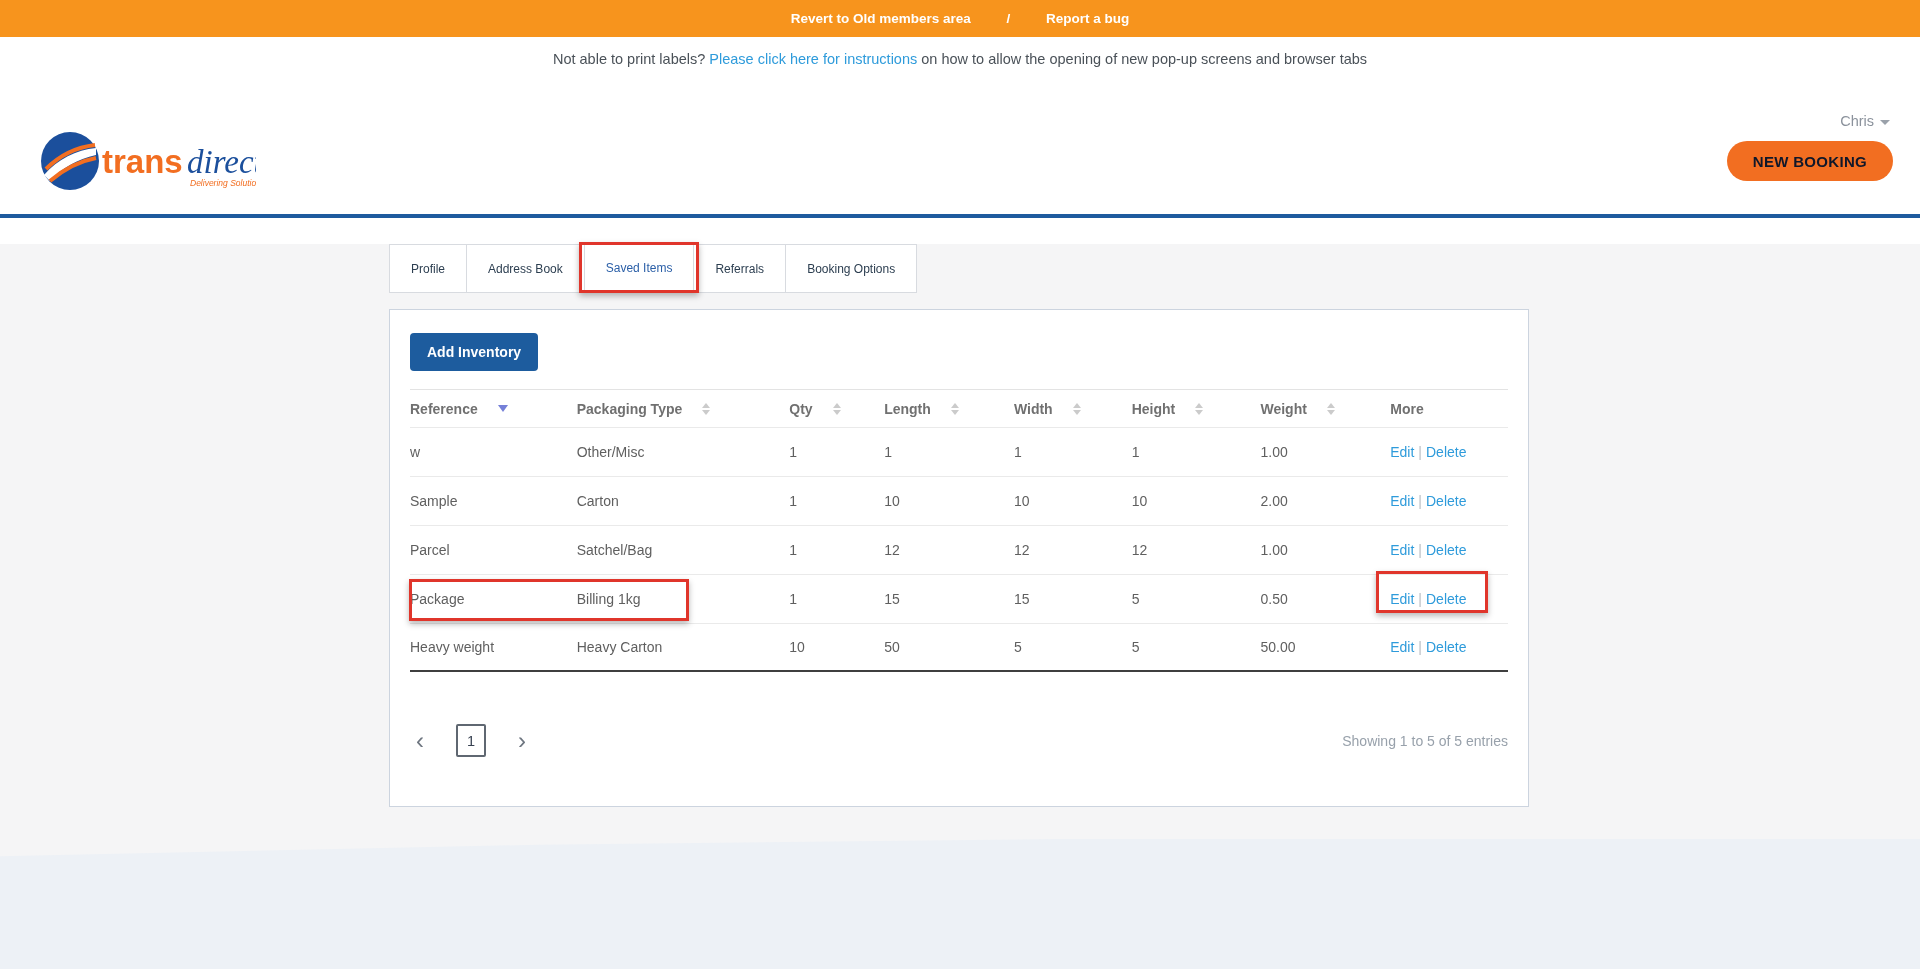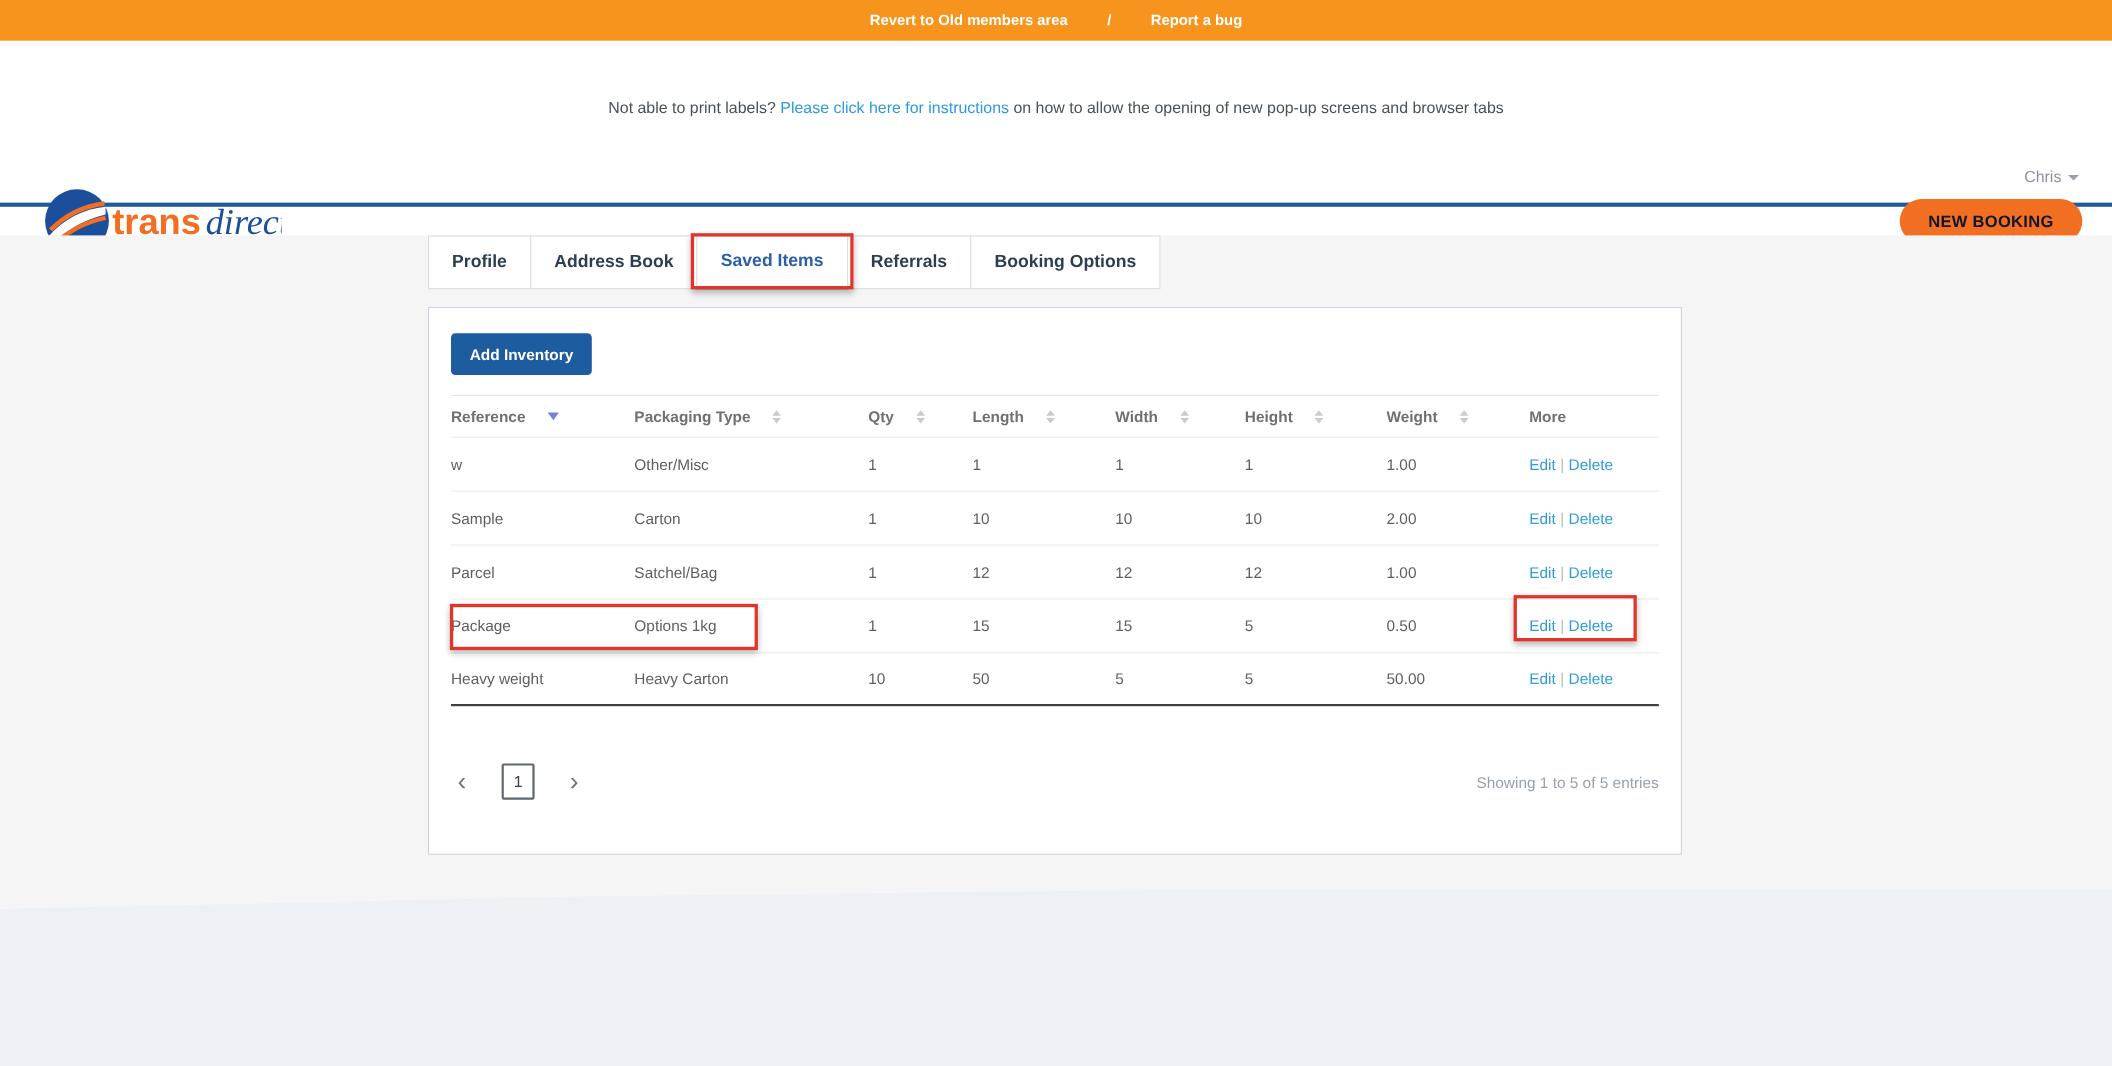--- a/index.html
+++ b/index.html
@@ -5,21 +5,21 @@
   * { margin:0; padding:0; box-sizing:border-box; }
   html,body { width:1920px; height:969px; overflow:hidden;
     font-family:"Liberation Sans", sans-serif; background:#fff; }
 
   
   .banner { height:37px; background:#f7941d; display:flex; align-items:center; justify-content:center;gap:32px; }
   .banner a { color:#fff; font-size:13.5px; font-weight:bold; text-decoration:none; }
   .banner .sep { color:#fff; font-size:13.5px; font-weight:bold; white-space:pre; }
 
   
-  .header { height:107px; background:#fff; position:relative;margin-top:40px; }
+  .header { height:177px; background:#fff; position:relative; }
   .notice { text-align:center; padding-top:14px; font-size:14.5px; color:#4a5158; }
   .notice a { color:#2e9bdb; text-decoration:none; }
   .user-menu { position:absolute; top:76px; right:30px; font-size:14.5px; color:#8b929c; cursor:pointer; }
   .user-menu .caret { display:inline-block; width:0; height:0; border-left:5px solid transparent;
     border-right:5px solid transparent; border-top:5px solid #9aa1aa; margin-left:6px; vertical-align:middle; }
   .header-row { position:absolute; left:0; right:0; top:88px; height:72px; display:flex; align-items:center; }
   .logo { margin-left:38px; display:block; cursor:pointer; }
   .main-nav { display:flex; align-items:center; margin-left:68px; gap:14px; }
   .nav-item { font-size:15px; font-weight:bold; color:#2b3444; text-decoration:none;
     padding:11px 16px; border-radius:4px; white-space:nowrap; }
@@ -32,21 +32,21 @@
 
   
   .page { position:relative; height:787px; background:#f5f5f6; }
   .bg-bottom { position:absolute; left:0; right:0; bottom:0; height:192px; background:#edf1f6;
     clip-path:polygon(0 9%, 28% 3%, 55% 0, 100% 0, 100% 100%, 0 100%); }
 
   
   .tabs { position:relative; display:flex; margin:26px 0 0 389px; list-style:none; }
   .tab { position:relative; background:#fff; border:1px solid #d8dbe0; margin-left:-1px;
     padding:0 21px; height:49px; display:flex; align-items:center; cursor:pointer;
-    font-size:16px; font-weight:bold; color:#2c3e50; white-space:nowrap; }
+    font-size:12px; font-weight:normal; color:#2c3e50; white-space:nowrap; }
   .tab:first-child { margin-left:0; }
   .tab.active { color:#2b5fa7; border-bottom:3px solid #1f5c99; }
 
   
   .red-box { position:absolute; border:3px solid #e0352b; pointer-events:none;
     box-shadow:0 3px 6px rgba(0,0,0,.28); z-index:5; }
   .box-tab { left:-6px; right:-6px; top:-3px; bottom:-3px; }
   .box-cells { left:-1px; top:4px; width:280px; height:42px; }
   .box-actions { left:-14px; top:-20px; width:112px; height:42px; }
 
@@ -218,21 +218,21 @@
           <div class="c1">Satchel/Bag</div>
           <div class="c2">1</div>
           <div class="c3">12</div>
           <div class="c4">12</div>
           <div class="c5">12</div>
           <div class="c6">1.00</div>
           <div class="c7 actions"><a href="#">Edit</a><span class="pipe">|</span><a href="#">Delete</a></div>
         </div>
         <div class="tr">
           <div class="c0">Package</div>
-          <div class="c1">Options 1kg</div>
+          <div class="c1">Billing 1kg</div>
           <div class="c2">1</div>
           <div class="c3">15</div>
           <div class="c4">15</div>
           <div class="c5">5</div>
           <div class="c6">0.50</div>
           <div class="red-box box-cells"></div>
           <div class="c7 actions"><a href="#">Edit</a><span class="pipe">|</span><a href="#">Delete</a><div class="red-box box-actions"></div></div>
         </div>
         <div class="tr last">
           <div class="c0">Heavy weight</div>

